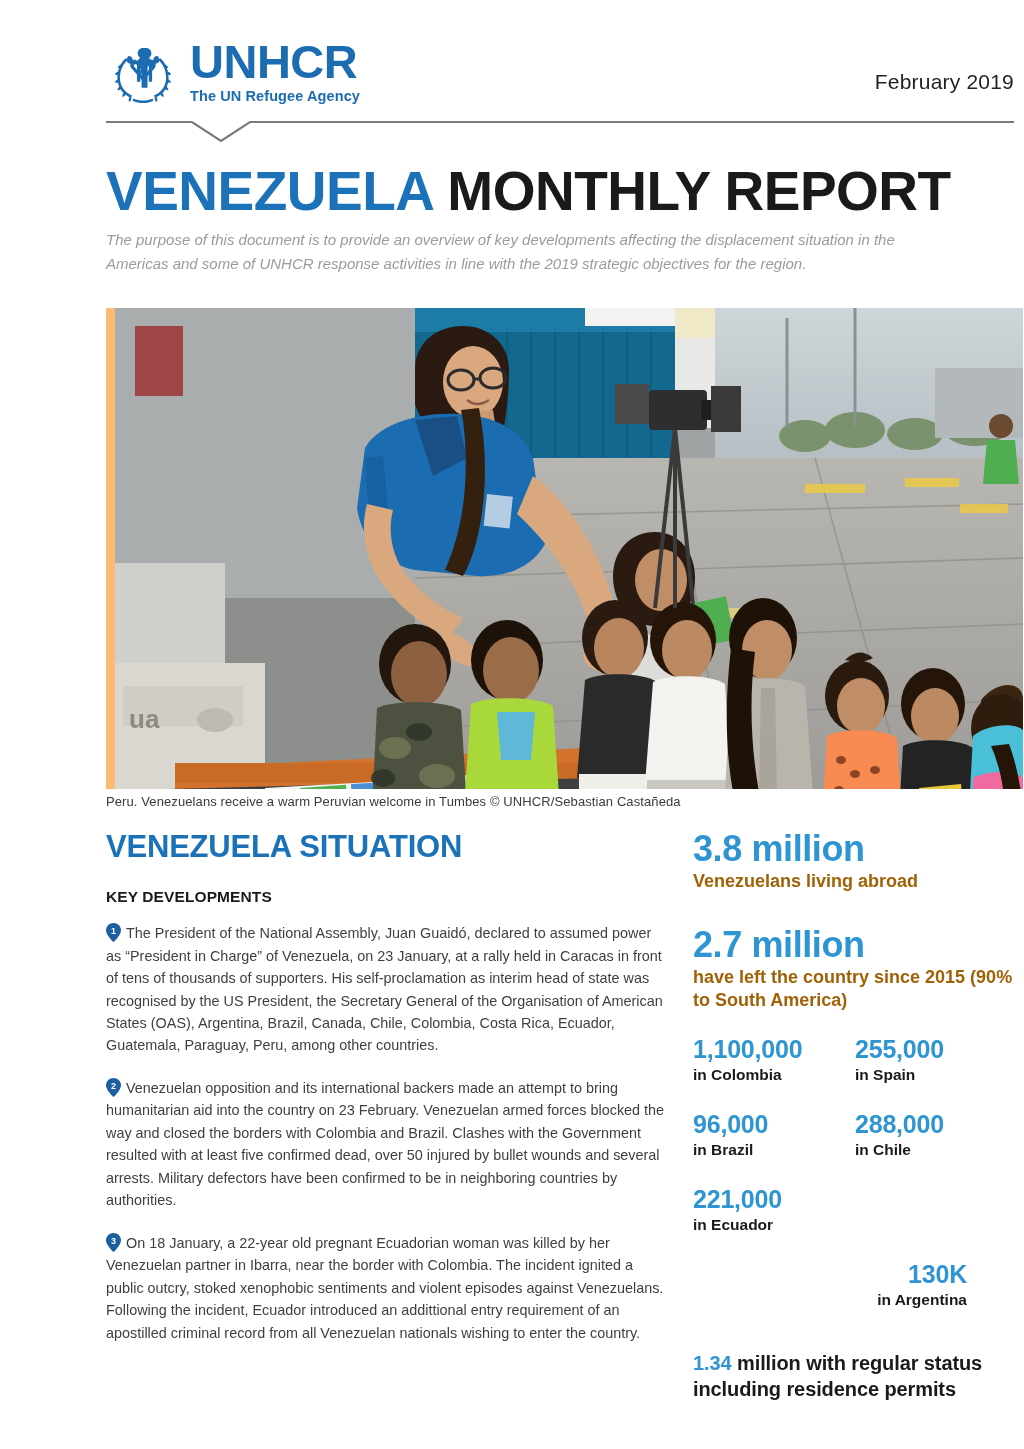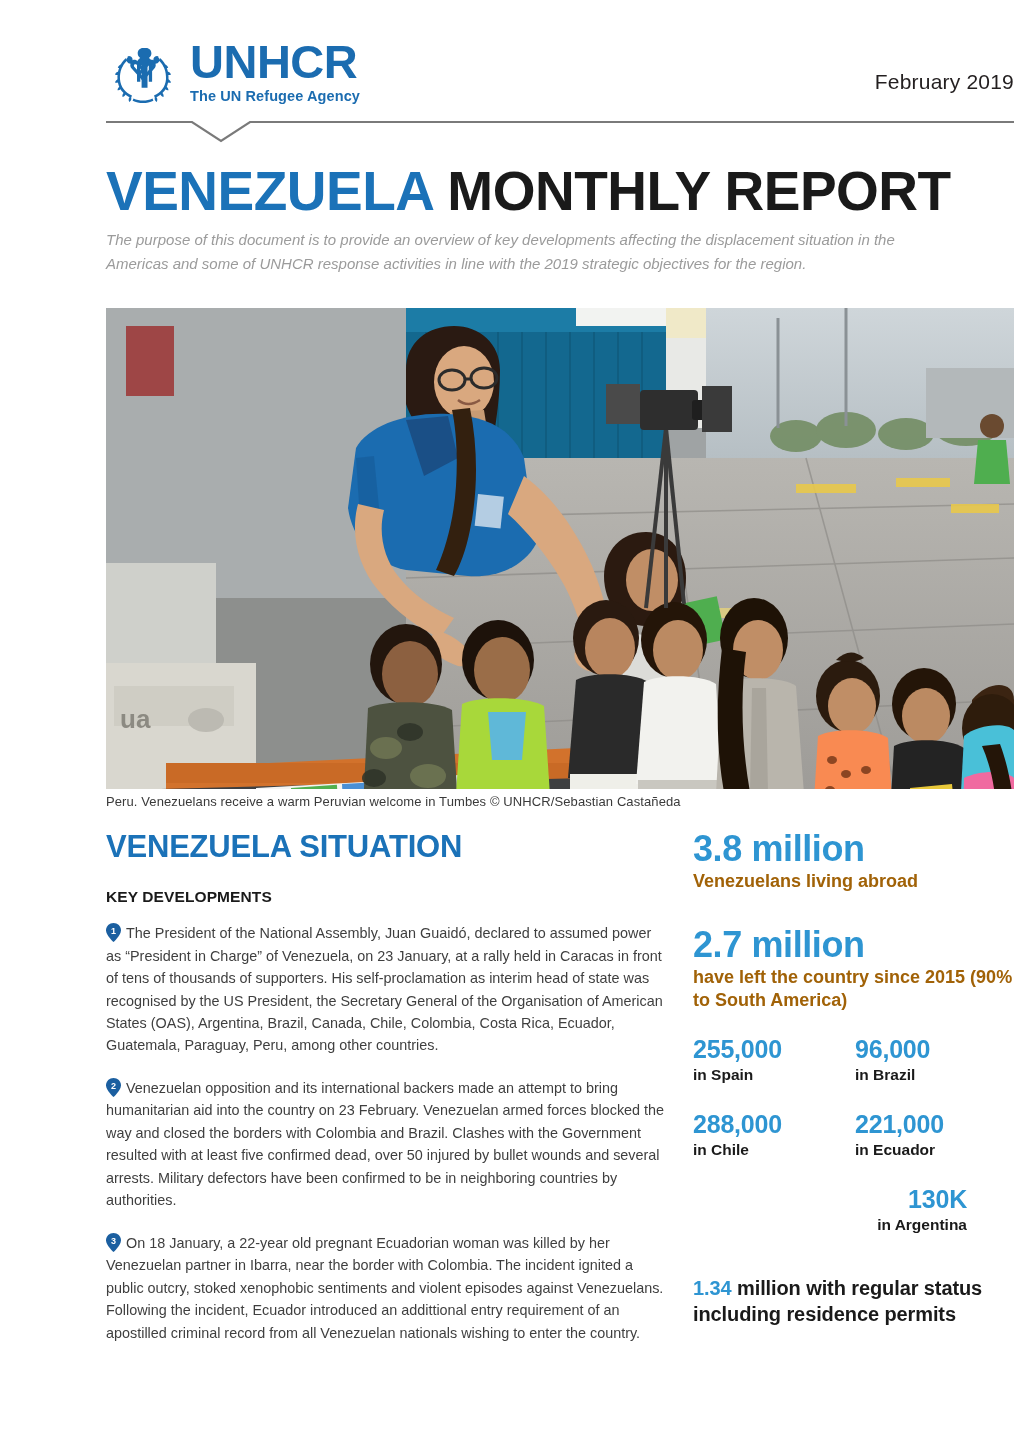--- a/index.html
+++ b/index.html
@@ -109,21 +109,22 @@
   }
 
   
   .photo {
     position: absolute;
     left: 58px;
     top: 308px;
     width: 908px;
     height: 481px;
     overflow: hidden;
-    background: #8b5cf6;
+    background: #fdba74;
+    padding-left: 9px;
   }
   .photo svg { display: block; }
 
   .caption {
     position: absolute;
     left: 58px;
     top: 794px;
     font-size: 13px;
     color: #3a3a3a;
     letter-spacing: 0.1px;
@@ -599,20 +600,24 @@
     </div>
 
     <div class="gap-a"></div>
 
     <div>
       <div class="big-stat">2.7 million</div>
       <div class="big-label">have left the country since 2015 (90% to South America)</div>
     </div>
 
     <div class="grid">
+      <div>
+        <div class="cell-num">1,100,000</div>
+        <div class="cell-lab">in Colombia</div>
+      </div>
       <div>
         <div class="cell-num">255,000</div>
         <div class="cell-lab">in Spain</div>
       </div>
       <div>
         <div class="cell-num">96,000</div>
         <div class="cell-lab">in Brazil</div>
       </div>
       <div>
         <div class="cell-num">288,000</div>

